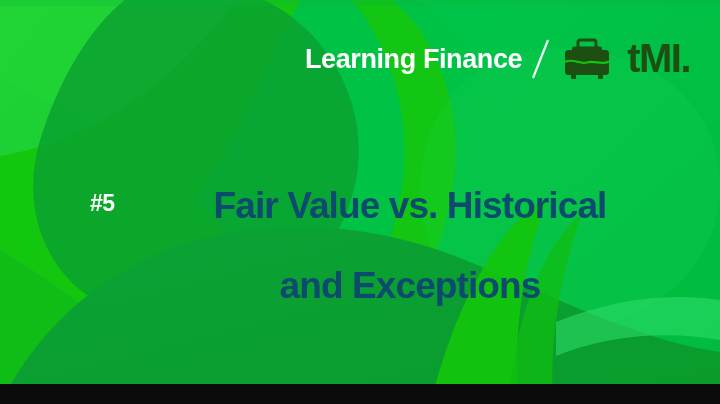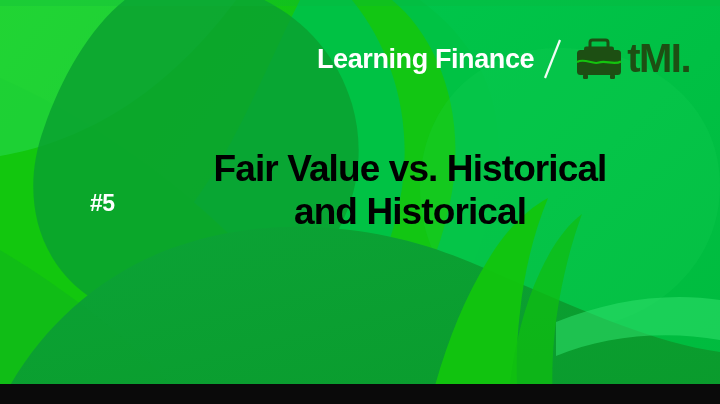--- a/index.html
+++ b/index.html
@@ -44,21 +44,21 @@
   #header-slash {
     width: 38px;
     height: 46px;
     position: relative;
     flex: 0 0 auto;
   }
   #header-slash svg { display:block; }
   #brand-logo {
     display: flex;
     align-items: center;
-    gap: 0;
+    gap: 12px;
   }
   #brand-mark { display: block; }
   #brand-word {
     color: #1d4f13;
     font-size: 40px;
     font-weight: bold;
     line-height: 1;
     letter-spacing: -1.5px;
     margin-left: 1px;
     margin-top: -2px;
@@ -80,26 +80,27 @@
   
   #title-block {
     position: absolute;
     left: 150px;
     right: 50px;
     top: 148px;
     z-index: 5;
     text-align: center;
   }
   .title-line {
-    color: #000000;
+    color: #0c4a6e;
     font-size: 37px;
     font-weight: bold;
     line-height: 1.16;
     letter-spacing: -0.9px;
     white-space: nowrap;
+    margin-top: 37px;
   }
 </style>
 </head>
 <body>
 
 <div id="slide">
 
   <svg id="bg-svg" viewBox="0 0 720 404" preserveAspectRatio="none">
     <defs>
       <linearGradient id="gBright" x1="0" y1="0" x2="1" y2="1">
@@ -192,16 +193,16 @@
       </svg>
 
       <div id="brand-word">tMI.</div>
     </div>
   </div>
 
   <div id="episode-number">#5</div>
 
   <div id="title-block">
     <div class="title-line">Fair Value vs. Historical</div>
-    <div class="title-line">and Historical</div>
+    <div class="title-line">and Exceptions</div>
   </div>
 
 </div>
 
 </body></html>

